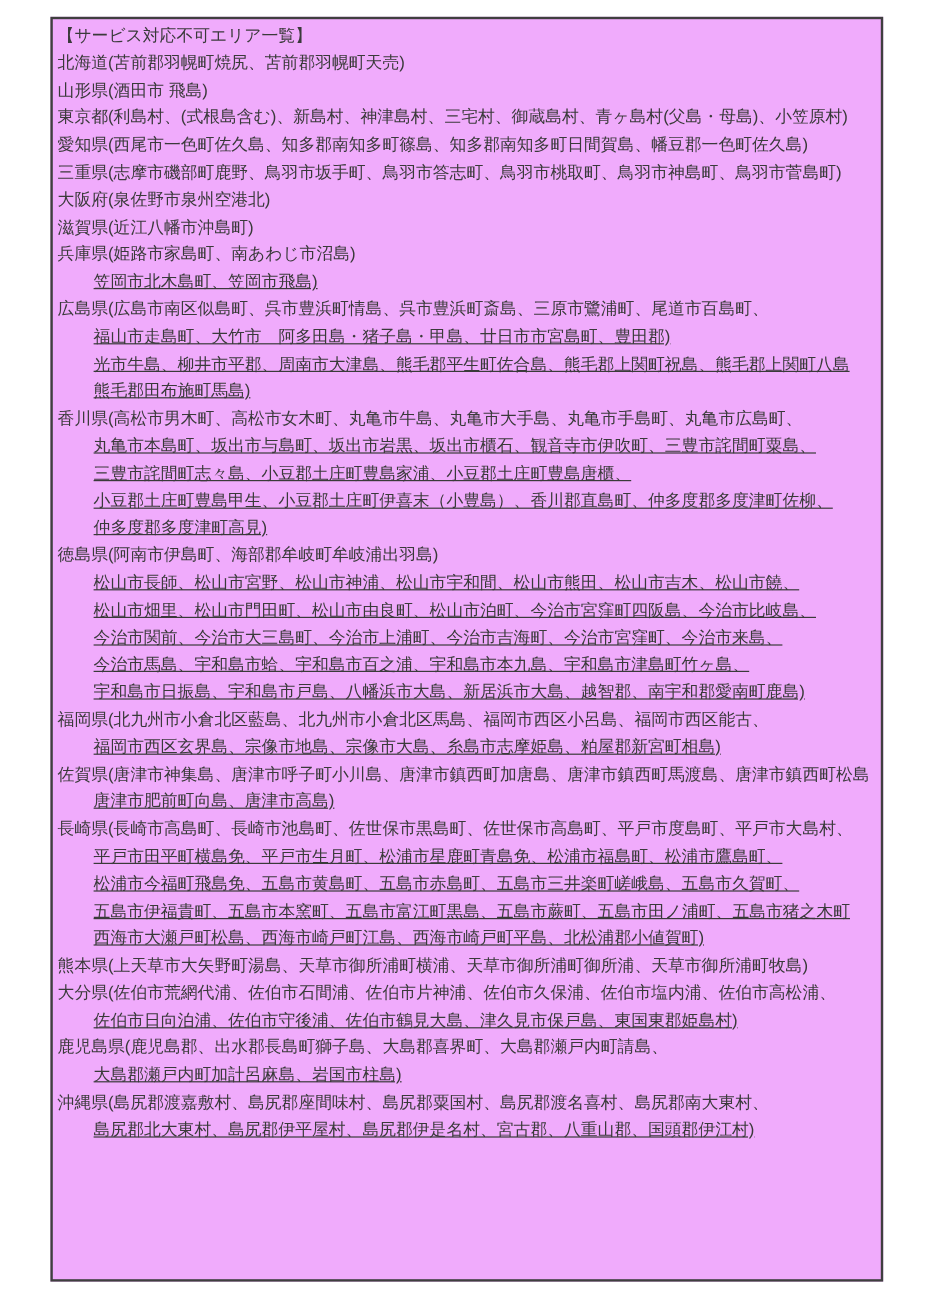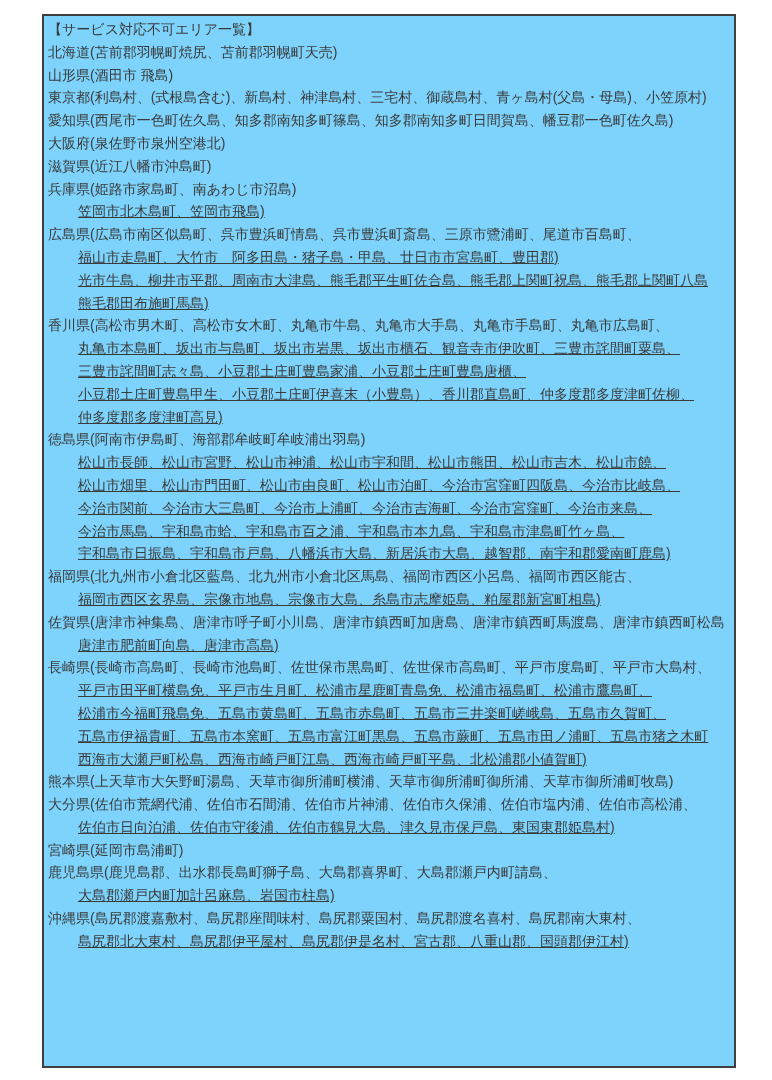--- a/index.html
+++ b/index.html
@@ -15,21 +15,21 @@
     overflow: hidden;
   }
   .sheet {
     position: absolute;
     left: 42px;
     top: 14px;
     width: 694px;
     height: 1054px;
     box-sizing: border-box;
     border: 2px solid #3f3f3f;
-    background: #7dd3fc;
+    background: #f0abfc;
     padding: 2px 2px 0 4px;
     overflow: hidden;
   }
   .line {
     font-size: 14px;
     line-height: 22.8px;
     height: 22.8px;
     color: #3a3a3a;
     white-space: nowrap;
     letter-spacing: 0;
@@ -49,20 +49,21 @@
 </head>
 <body>
 
 <div class="sheet">
   <div class="title-line">【サービス対応不可エリア一覧】</div>
   <div>
       <div class="line">北海道(苫前郡羽幌町焼尻、苫前郡羽幌町天売)</div>
       <div class="line">山形県(酒田市 飛島)</div>
       <div class="line">東京都(利島村、(式根島含む)、新島村、神津島村、三宅村、御蔵島村、青ヶ島村(父島・母島)、小笠原村)</div>
       <div class="line">愛知県(西尾市一色町佐久島、知多郡南知多町篠島、知多郡南知多町日間賀島、幡豆郡一色町佐久島)</div>
+      <div class="line">三重県(志摩市磯部町鹿野、鳥羽市坂手町、鳥羽市答志町、鳥羽市桃取町、鳥羽市神島町、鳥羽市菅島町)</div>
       <div class="line">大阪府(泉佐野市泉州空港北)</div>
       <div class="line">滋賀県(近江八幡市沖島町)</div>
       <div class="line">兵庫県(姫路市家島町、南あわじ市沼島)</div>
       <div class="line indent">笠岡市北木島町、笠岡市飛島)</div>
       <div class="line">広島県(広島市南区似島町、呉市豊浜町情島、呉市豊浜町斎島、三原市鷺浦町、尾道市百島町、</div>
       <div class="line indent">福山市走島町、大竹市　阿多田島・猪子島・甲島、廿日市市宮島町、豊田郡)</div>
       <div class="line indent">光市牛島、柳井市平郡、周南市大津島、熊毛郡平生町佐合島、熊毛郡上関町祝島、熊毛郡上関町八島</div>
       <div class="line indent">熊毛郡田布施町馬島)</div>
       <div class="line">香川県(高松市男木町、高松市女木町、丸亀市牛島、丸亀市大手島、丸亀市手島町、丸亀市広島町、</div>
       <div class="line indent">丸亀市本島町、坂出市与島町、坂出市岩黒、坂出市櫃石、観音寺市伊吹町、三豊市詫間町粟島、</div>
@@ -80,19 +81,18 @@
       <div class="line">佐賀県(唐津市神集島、唐津市呼子町小川島、唐津市鎮西町加唐島、唐津市鎮西町馬渡島、唐津市鎮西町松島</div>
       <div class="line indent">唐津市肥前町向島、唐津市高島)</div>
       <div class="line">長崎県(長崎市高島町、長崎市池島町、佐世保市黒島町、佐世保市高島町、平戸市度島町、平戸市大島村、</div>
       <div class="line indent">平戸市田平町横島免、平戸市生月町、松浦市星鹿町青島免、松浦市福島町、松浦市鷹島町、</div>
       <div class="line indent">松浦市今福町飛島免、五島市黄島町、五島市赤島町、五島市三井楽町嵯峨島、五島市久賀町、</div>
       <div class="line indent">五島市伊福貴町、五島市本窯町、五島市富江町黒島、五島市蕨町、五島市田ノ浦町、五島市猪之木町</div>
       <div class="line indent">西海市大瀬戸町松島、西海市崎戸町江島、西海市崎戸町平島、北松浦郡小値賀町)</div>
       <div class="line">熊本県(上天草市大矢野町湯島、天草市御所浦町横浦、天草市御所浦町御所浦、天草市御所浦町牧島)</div>
       <div class="line">大分県(佐伯市荒網代浦、佐伯市石間浦、佐伯市片神浦、佐伯市久保浦、佐伯市塩内浦、佐伯市高松浦、</div>
       <div class="line indent">佐伯市日向泊浦、佐伯市守後浦、佐伯市鶴見大島、津久見市保戸島、東国東郡姫島村)</div>
-      <div class="line">宮崎県(延岡市島浦町)</div>
       <div class="line">鹿児島県(鹿児島郡、出水郡長島町獅子島、大島郡喜界町、大島郡瀬戸内町請島、</div>
       <div class="line indent">大島郡瀬戸内町加計呂麻島、岩国市柱島)</div>
       <div class="line">沖縄県(島尻郡渡嘉敷村、島尻郡座間味村、島尻郡粟国村、島尻郡渡名喜村、島尻郡南大東村、</div>
       <div class="line indent">島尻郡北大東村、島尻郡伊平屋村、島尻郡伊是名村、宮古郡、八重山郡、国頭郡伊江村)</div>
     </div>
 </div>
 
 </body></html>

